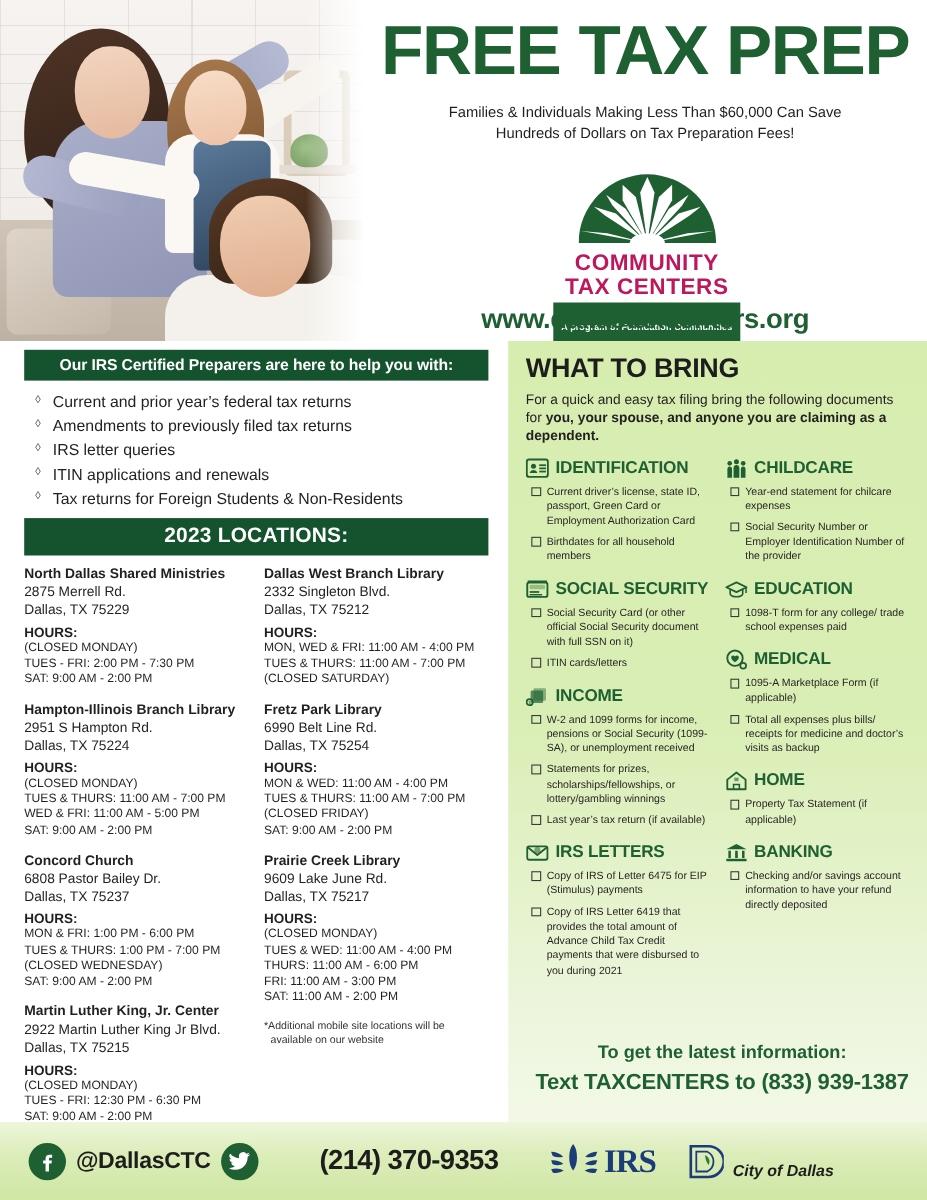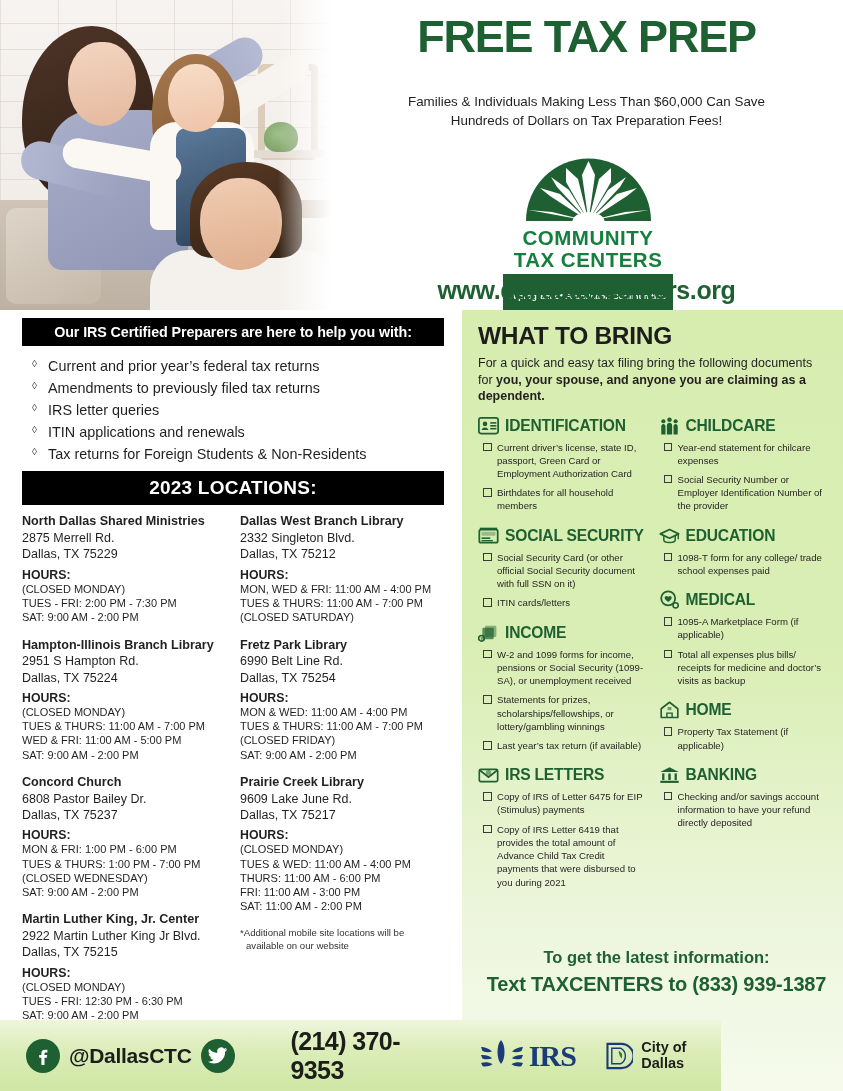--- a/index.html
+++ b/index.html
@@ -62,40 +62,40 @@
     background:linear-gradient(160deg,#5a3b26,#322114);}
   .dad-face{left:200px;top:178px;width:82px;height:92px;border-radius:46% 46% 50% 50%;
     background:linear-gradient(170deg,#f0cdb2,#dfae8e);}
   .dad-body{left:150px;top:250px;width:190px;height:70px;border-radius:38px 38px 0 0;background:#f4f1ec;}
   .photo-fade{position:absolute;right:0;top:0;width:62px;height:310px;
     background:linear-gradient(90deg,rgba(255,255,255,0),#ffffff 86%);}
 
   .hero-right{position:absolute;left:330px;top:0;width:513px;height:310px;}
   .headline{
     position:absolute;left:0;top:14px;width:513px;text-align:center;
-    font-size:45px;line-height:1.02;font-weight:800;letter-spacing:-1.2px;color:#1f6032;
+    font-size:63px;line-height:1.02;font-weight:800;letter-spacing:-1.2px;color:#1f6032;
   }
   .subhead{position:absolute;left:20px;top:92px;width:473px;text-align:center;
     font-size:13.4px;line-height:1.42;color:#231f20;}
   .logo{position:absolute;left:168px;top:158px;width:180px;text-align:center;}
   .sunburst{width:125px;height:63px;margin:0 auto;}
-  .logo-name{font-size:20.5px;font-weight:700;letter-spacing:.5px;color:#15803d;line-height:1.08;margin-top:2px;}
+  .logo-name{font-size:20.5px;font-weight:700;letter-spacing:.5px;color:#be185d;line-height:1.08;margin-top:2px;}
   .logo-tag{display:inline-block;margin-top:3px;background:#1f6032;color:#fff;font-size:8.1px;
     font-weight:700;padding:18px 7px;letter-spacing:.15px;}
   .website{position:absolute;left:0;top:276px;width:513px;text-align:center;
     font-size:25px;font-weight:800;color:#1f6032;letter-spacing:-.4px;}
 
   
   .body-wrap{position:absolute;left:0;top:310px;width:843px;height:710px;}
   .leftcol{position:absolute;left:0;top:0;width:462px;height:710px;background:#fff;padding:8px 18px 0 22px;}
   .rightcol{position:absolute;left:462px;top:0;width:381px;height:808px;
     background:linear-gradient(180deg,#d7edb0 0%,#d9eeb4 42%,#eef6df 78%,#f7fbee 100%);
     padding:12px 14px 0 16px;}
 
-  .greenbar{background:#000000;color:#fff;text-align:center;font-weight:700;padding:6px 4px;}
+  .greenbar{background:#14532d;color:#fff;text-align:center;font-weight:700;padding:6px 4px;}
   .bar1{font-size:14.3px;letter-spacing:-.1px;}
   .bar2{font-size:19px;letter-spacing:.2px;margin-top:6px;}
 
   .prep-list{margin:10px 0 0 10px;}
   .prep-list li{list-style:none;font-size:14.4px;line-height:1.52;color:#231f20;padding-left:16px;position:relative;}
   .prep-list li:before{content:"\25CA";position:absolute;left:0;top:0;font-size:10px;color:#444;}
 
   .loc-grid{display:flex;gap:14px;margin-top:9px;}
   .loc-col{width:212px;}
   .loc{margin-bottom:13px;}
@@ -120,30 +120,30 @@
   .cat li:before{content:"";position:absolute;left:1px;top:2px;width:6.5px;height:6.5px;
     border:1.1px solid #3a3a3a;}
   .ico{width:21px;height:19px;flex:0 0 21px;}
 
   
   .latest{position:absolute;left:470px;top:948px;width:373px;text-align:center;}
   .latest-l1{font-size:16.5px;font-weight:700;color:#1f6032;}
   .latest-l2{font-size:20px;font-weight:800;color:#1f6032;margin-top:6px;letter-spacing:-.2px;}
 
   
-  .footer{position:absolute;left:0;top:1020px;width:721px;height:71px;
+  .footer{position:absolute;left:0;top:1020px;width:843px;height:71px;
     background:linear-gradient(180deg,#eef6dd 0%,#dcedba 40%,#cfe6a4 100%);
     display:flex;align-items:center;}
   .social{display:flex;align-items:center;gap:9px;margin-left:26px;}
   .circ{width:34px;height:34px;border-radius:50%;background:#1f6032;display:flex;align-items:center;justify-content:center;}
   .handle{font-size:21px;font-weight:800;color:#1d1d1b;letter-spacing:-.3px;}
   .phone{margin-left:56px;font-size:25px;font-weight:800;color:#1d1d1b;letter-spacing:-.6px;}
   .irs{margin-left:46px;display:flex;align-items:center;gap:4px;}
   .irs-word{font-family:"Liberation Serif",serif;font-size:30px;font-weight:700;color:#1b3c78;letter-spacing:-1px;}
-  .cod{margin-left:28px;display:flex;align-items:flex-start;gap:8px;}
+  .cod{margin-left:28px;display:flex;align-items:flex-end;gap:8px;font-style:italic;}
   .cod-word{font-size:14.5px;font-weight:700;color:#1d1d1b;}
 </style>
 </head>
 <body>
 
 <div class="page">
 
   <div class="hero">
     <div class="photo">
       <div class="brickwall"></div>

